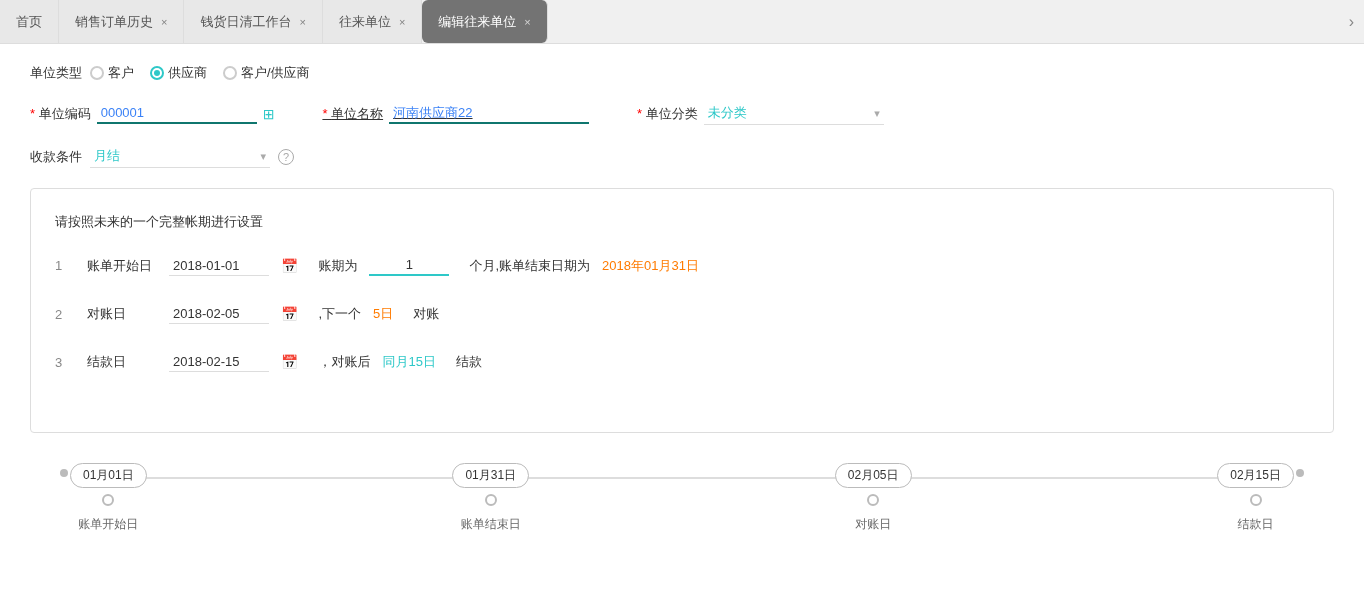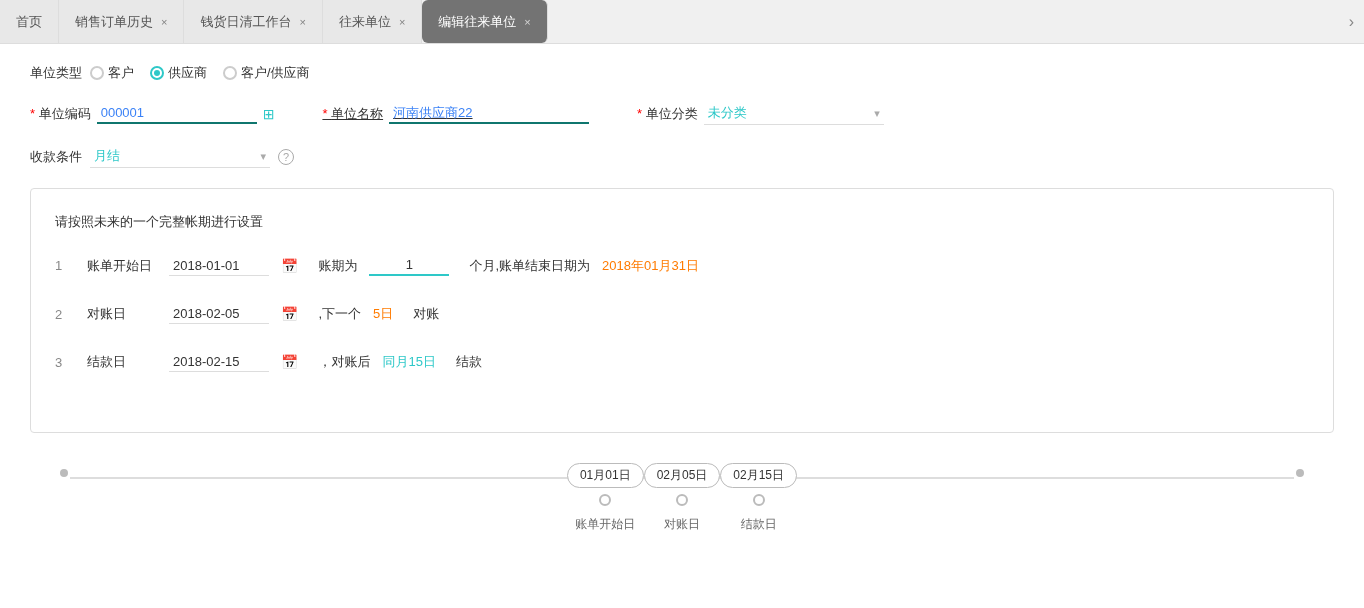--- a/index.html
+++ b/index.html
@@ -238,21 +238,21 @@
     .timeline-line {
       position: absolute;
       top: 24px;
       left: 40px;
       right: 40px;
       height: 2px;
       background: #ddd;
     }
     .timeline-nodes {
       display: flex;
-      justify-content: center;
+      justify-content: space-between;
       position: relative;
     }
     .timeline-node {
       display: flex;
       flex-direction: column;
       align-items: center;
       gap: 6px;
     }
     .node-dot {
       width: 12px;
@@ -402,20 +402,25 @@
       <div class="timeline-node" style="position:absolute;left:-10px;top:6px;">
         <div class="node-dot-line"></div>
       </div>
 
       <div class="timeline-node">
         <div class="node-box">01月01日</div>
         <div class="node-dot"></div>
         <div class="node-label">账单开始日</div>
       </div>
 
+      <div class="timeline-node">
+        <div class="node-box">01月31日</div>
+        <div class="node-dot"></div>
+        <div class="node-label">账单结束日</div>
+      </div>
 
       <div class="timeline-node">
         <div class="node-box">02月05日</div>
         <div class="node-dot"></div>
         <div class="node-label">对账日</div>
       </div>
 
       <div class="timeline-node">
         <div class="node-box">02月15日</div>
         <div class="node-dot"></div>

